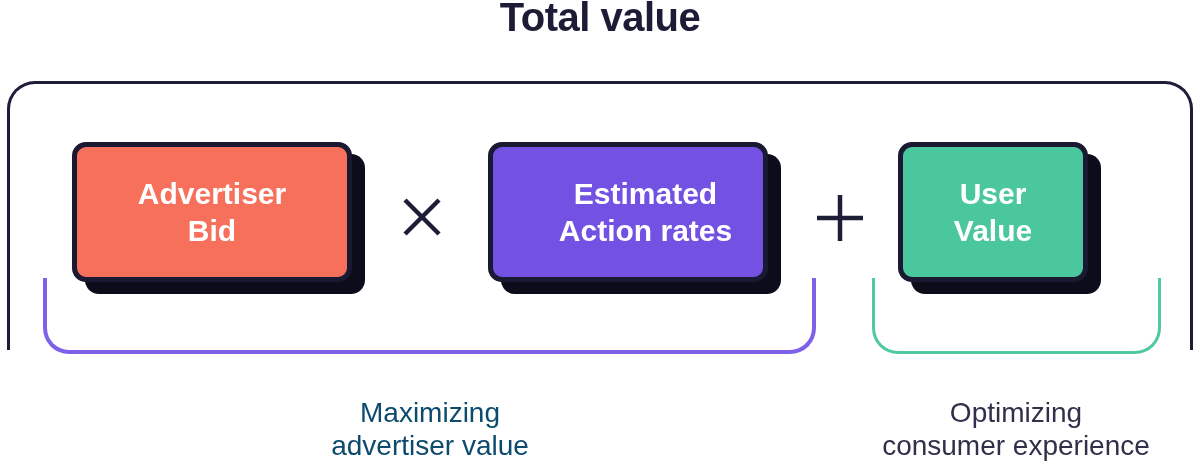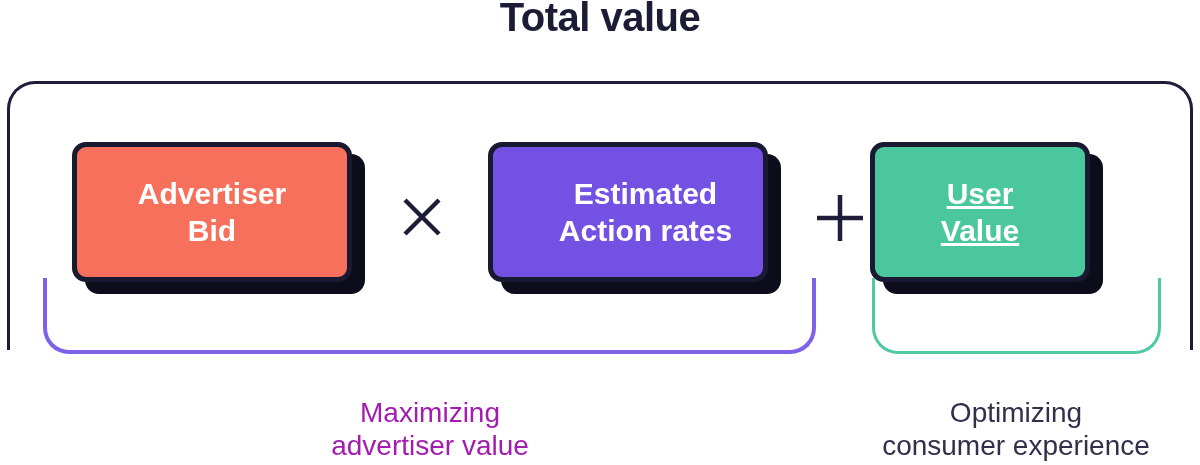--- a/index.html
+++ b/index.html
@@ -50,21 +50,21 @@
     justify-content: center;
     text-align: center;
     color: #ffffff;
     font-size: 30px;
     font-weight: 700;
     line-height: 37px;
     white-space: pre-line;
   }
   .box-bid   { left: 72px;  width: 280px; }
   .box-rates { left: 488px; width: 280px; padding-left: 35px; }
-  .box-user  { left: 870px; width: 220px; text-decoration: underline; }
+  .box-user  { left: 898px; width: 190px; }
 
   .op { position: absolute; }
   .op-multiply { left: 400px; top: 195px; }
   .op-plus     { left: 814px; top: 192px; }
   .op svg line { stroke: #1d1d38; stroke-width: 4.5; stroke-linecap: butt; }
 
   .bracket {
     position: absolute;
     top: 278px;
     height: 76px;
@@ -123,19 +123,19 @@
 
   <div class="box box-user" style="background-color: rgb(74, 199, 157);">
     <span>User
 Value</span>
   </div>
 
   <div class="bracket bracket-left" style="border-color: rgb(125, 98, 233);"></div>
 
   <div class="bracket bracket-right" style="border-color: rgb(79, 201, 161);"></div>
 
-  <div class="caption caption-left" style="color: #a21caf;">Maximizing
+  <div class="caption caption-left" style="color: #0c4a6e;">Maximizing
 advertiser value</div>
 
   <div class="caption caption-right" style="color: rgb(48, 48, 75);">Optimizing
 consumer experience</div>
 
 </div>
 
 </body></html>

